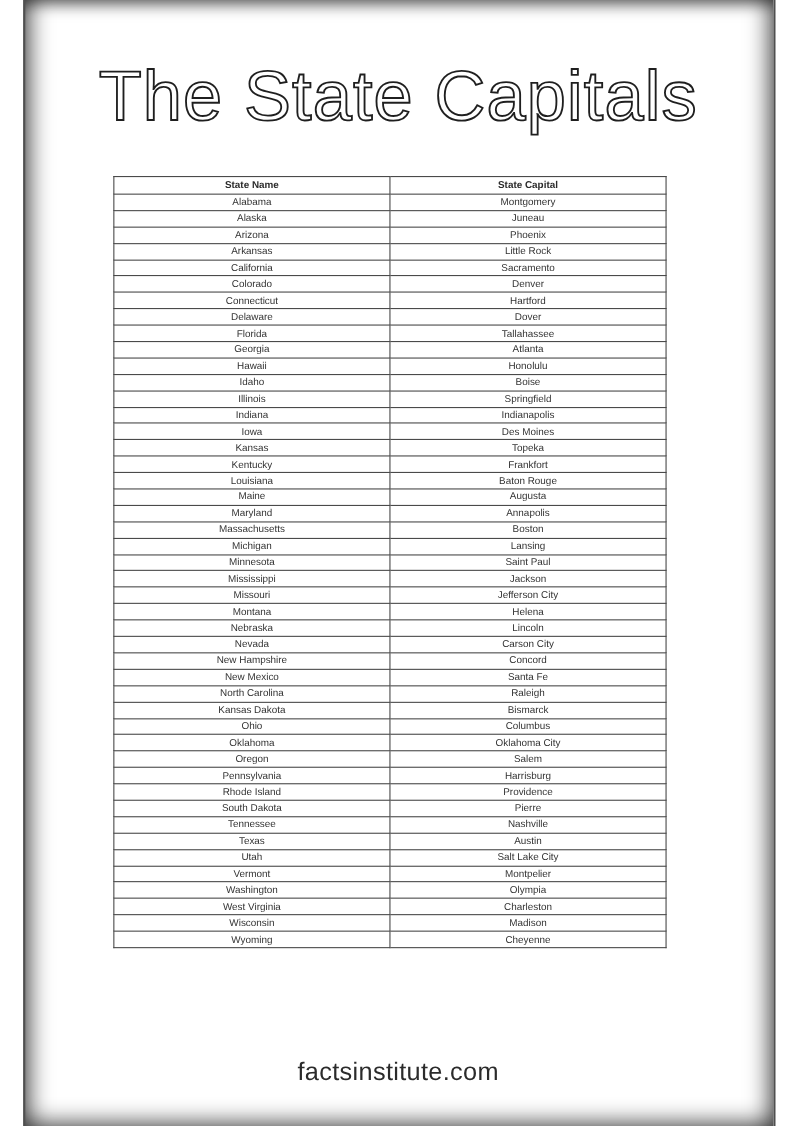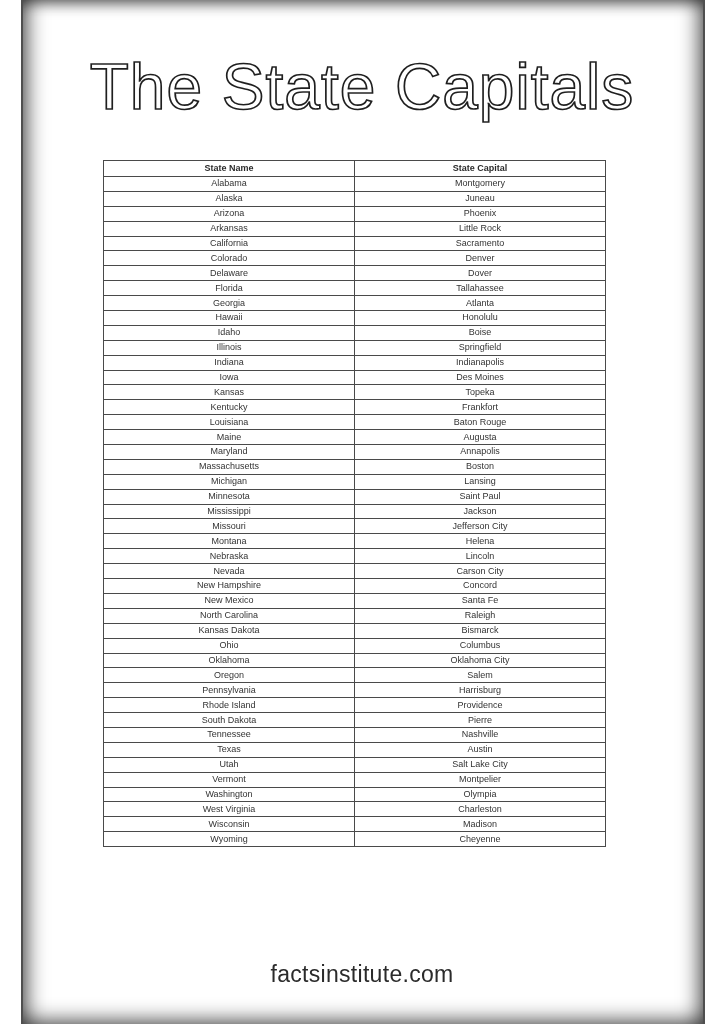--- a/index.html
+++ b/index.html
@@ -118,20 +118,24 @@
         </tr>
         <tr>
           <td>California</td>
           <td>Sacramento</td>
         </tr>
         <tr>
           <td>Colorado</td>
           <td>Denver</td>
         </tr>
         <tr>
+          <td>Connecticut</td>
+          <td>Hartford</td>
+        </tr>
+        <tr>
           <td>Delaware</td>
           <td>Dover</td>
         </tr>
         <tr>
           <td>Florida</td>
           <td>Tallahassee</td>
         </tr>
         <tr>
           <td>Georgia</td>
           <td>Atlanta</td>

